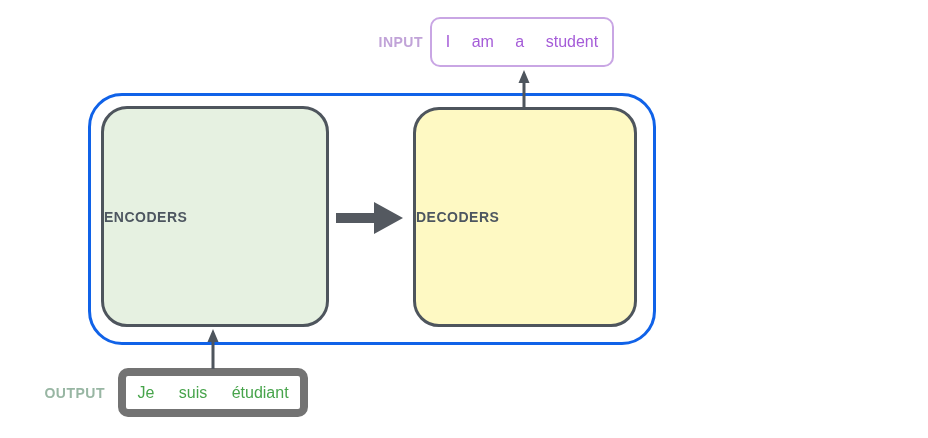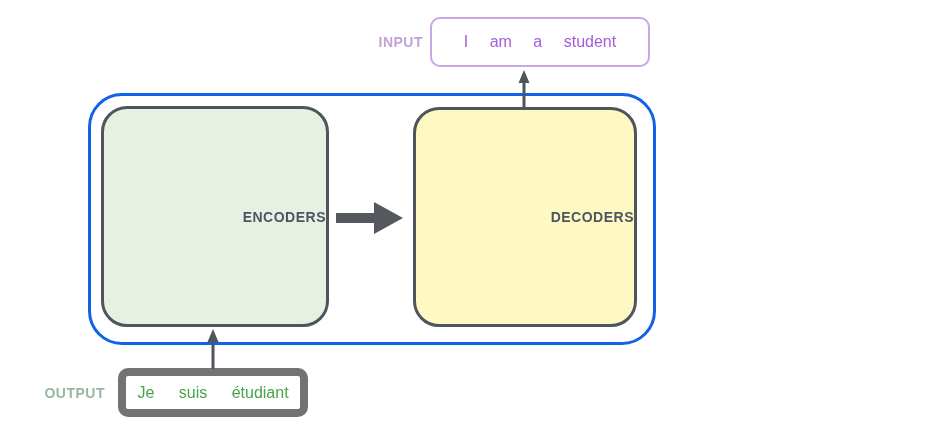--- a/index.html
+++ b/index.html
@@ -29,21 +29,21 @@
   
   .token-box {
     position: absolute;
     background: #ffffff;
     display: flex;
     align-items: center;
     justify-content: center;
     font-size: 16px;
   }
   .output-box {
-    left: 430px; top: 17px; width: 220px; height: 50px;
+    left: 430px; top: 17px; width: 184px; height: 50px;
     border: 2px solid #c9a6e4; border-radius: 10px;
     color: #a55cd8; word-spacing: 17px;
   }
   .input-box {
     left: 118px; top: 368px; width: 190px; height: 49px;
     border: 8px solid #737373; border-radius: 10px;
     color: #47a44b; word-spacing: 20px;
   }
 
   
@@ -55,21 +55,21 @@
     background: transparent;
   }
 
   
   .stack-box {
     position: absolute;
     border: 3px solid #4e555d;
     border-radius: 26px;
     display: flex;
     align-items: center;
-    justify-content: flex-end;
+    justify-content: flex-start;
     font-size: 14px;
     font-weight: 600;
     letter-spacing: 0.5px;
     color: #4d5660;
   }
   .encoders-box { left: 101px; top: 106px; width: 228px; height: 221px; background: #e6f1e1; }
   .decoders-box { left: 413px; top: 107px; width: 224px; height: 220px; background: #fef9c3; }
 
   
   .arrow { position: absolute; z-index: 5; }

